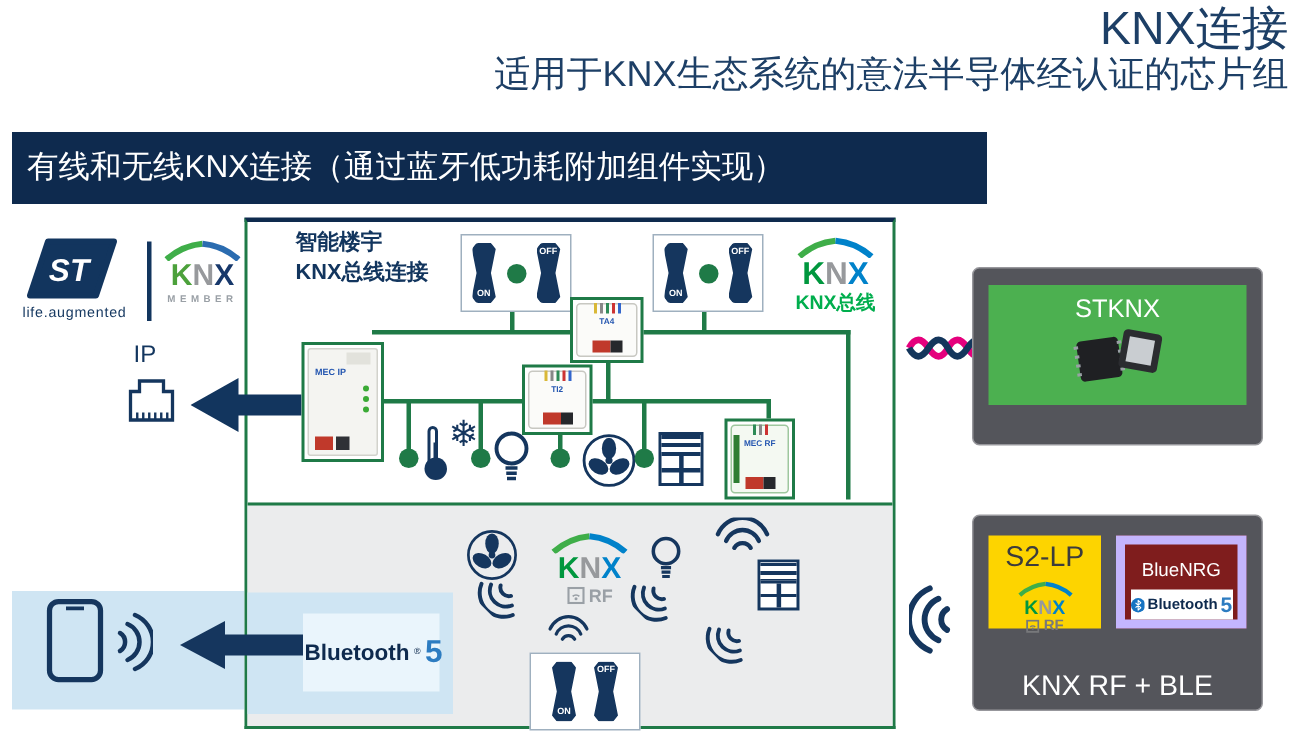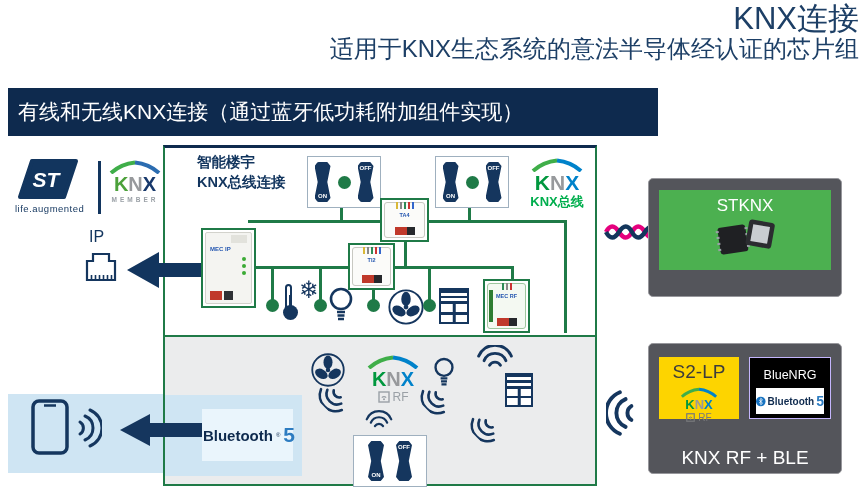--- a/index.html
+++ b/index.html
@@ -78,35 +78,35 @@
   .sh-slats{height:45%;background:repeating-linear-gradient(#15365e 0 2.5px,#fff 2.5px 5.5px);
             border-bottom:2.5px solid #15365e;box-sizing:border-box;}
   .sh-panes{position:relative;height:55%;}
   .sh-panes:before{content:"";position:absolute;left:50%;top:0;bottom:0;width:2.5px;background:#15365e;transform:translateX(-50%);}
   .sh-panes:after{content:"";position:absolute;top:45%;left:0;right:0;height:2.5px;background:#15365e;}
 
   
   .rf-sec{left:0;top:187px;width:430px;height:149px;background:#ebeced;border-top:2px solid #1f7a47;box-sizing:border-box;}
   .rf-title{left:6px;top:5px;font-size:14.5px;font-weight:bold;color:#12355e;}
   .rf-sub{display:flex;align-items:center;gap:3px;margin-top:1px;}
-  .rf-sub .rftxt{font-size:12px;font-weight:normal;color:#9aa0a6;}
+  .rf-sub .rftxt{font-size:12px;font-weight:bold;color:#9aa0a6;}
   .blue-panel{background:#cfe5f3;}
   .bt-box{background:#eaf5fc;display:flex;align-items:center;justify-content:center;gap:3px;}
   .bt-word{font-size:15px;font-weight:bold;color:#0e2a4e;}
   .bt-reg{font-size:6px;color:#0e2a4e;vertical-align:top;}
   .bt-five{font-size:21px;font-weight:bold;color:#2d7cc1;}
 
   
   .chipbox{width:192px;background:#54555b;border:1px solid #97979c;border-radius:5px;z-index:2;}
   .tiles{position:absolute;left:10px;right:10px;display:flex;gap:10px;}
   .tile{flex:1;display:flex;flex-direction:column;align-items:center;box-sizing:border-box;}
   .tile-green{background:#4cb050;}
   .tile-blue{background:#35b4e6;}
   .tile-yellow{background:#fdd400;}
-  .tile-navy{background:#000000;border:1px solid #c4b5fd;}
+  .tile-navy{background:#7f1d1d;border:6px solid #c4b5fd;}
   .tile-lbl{font-size:17px;color:#fff;margin-top:6px;}
   .tile-lbl.dark{color:#3c3c3c;font-size:19px;margin-top:4px;}
   .caption{position:absolute;left:0;right:0;text-align:center;color:#fff;font-size:19px;}
   .bt-mini{background:#fff;display:flex;align-items:center;justify-content:center;gap:2px;
            width:68px;height:26px;margin-top:6px;}
   .bt-mini .w{font-size:10px;font-weight:bold;color:#0e2a4e;}
   .bt-mini .f{font-size:14px;font-weight:bold;color:#2d7cc1;}
   .bnrg-lbl{color:#fff;font-size:12.5px;margin-top:10px;}
 </style>
 </head>

